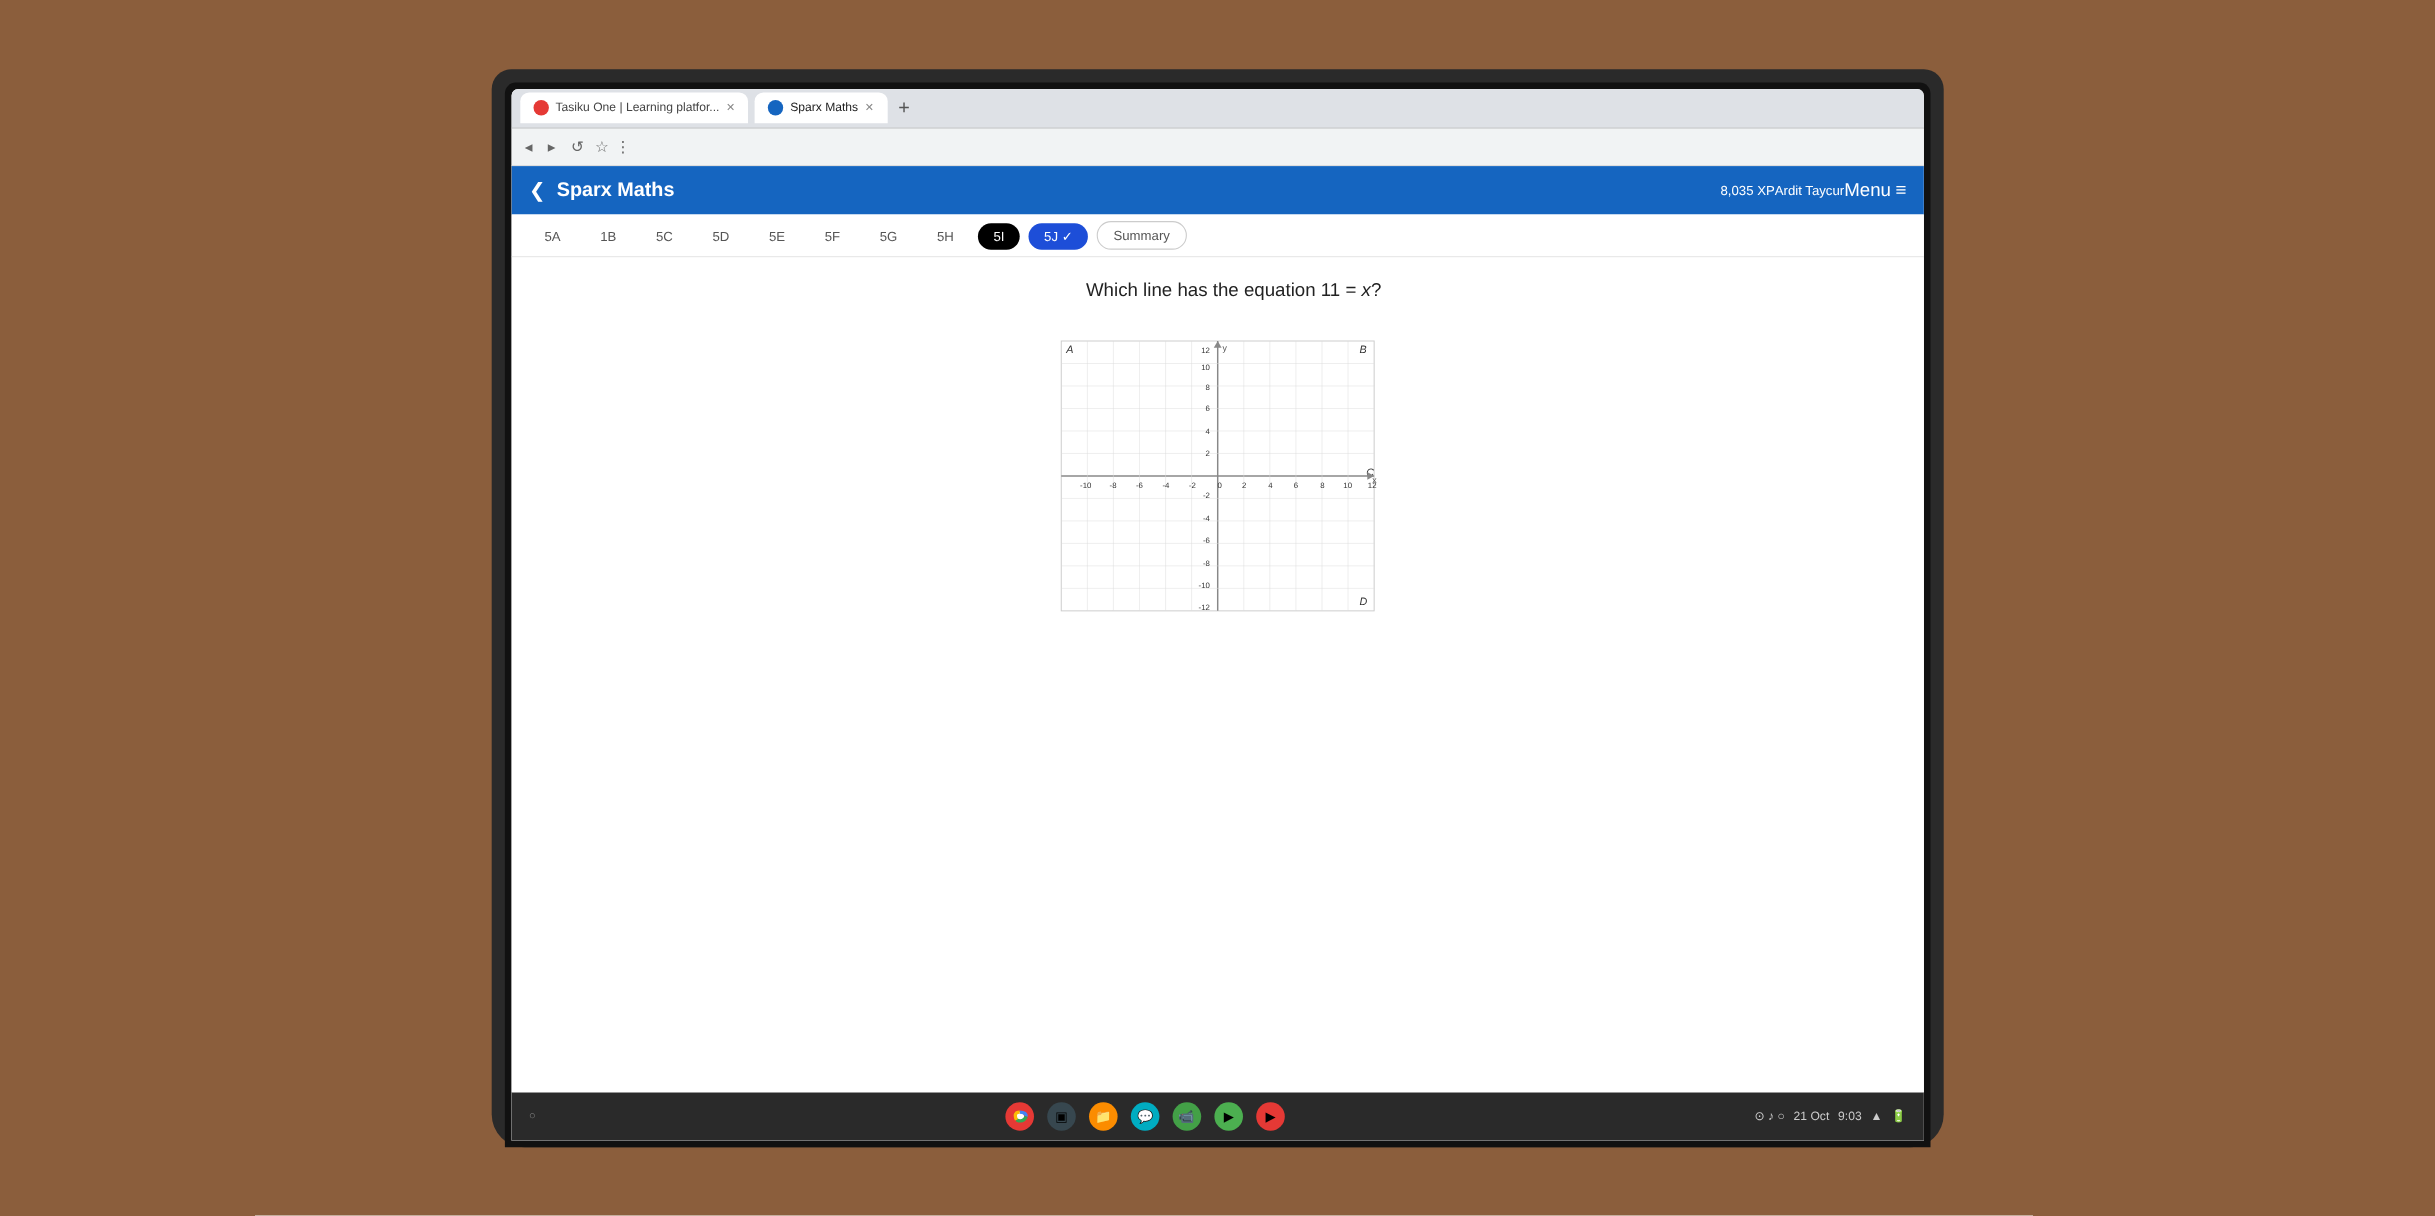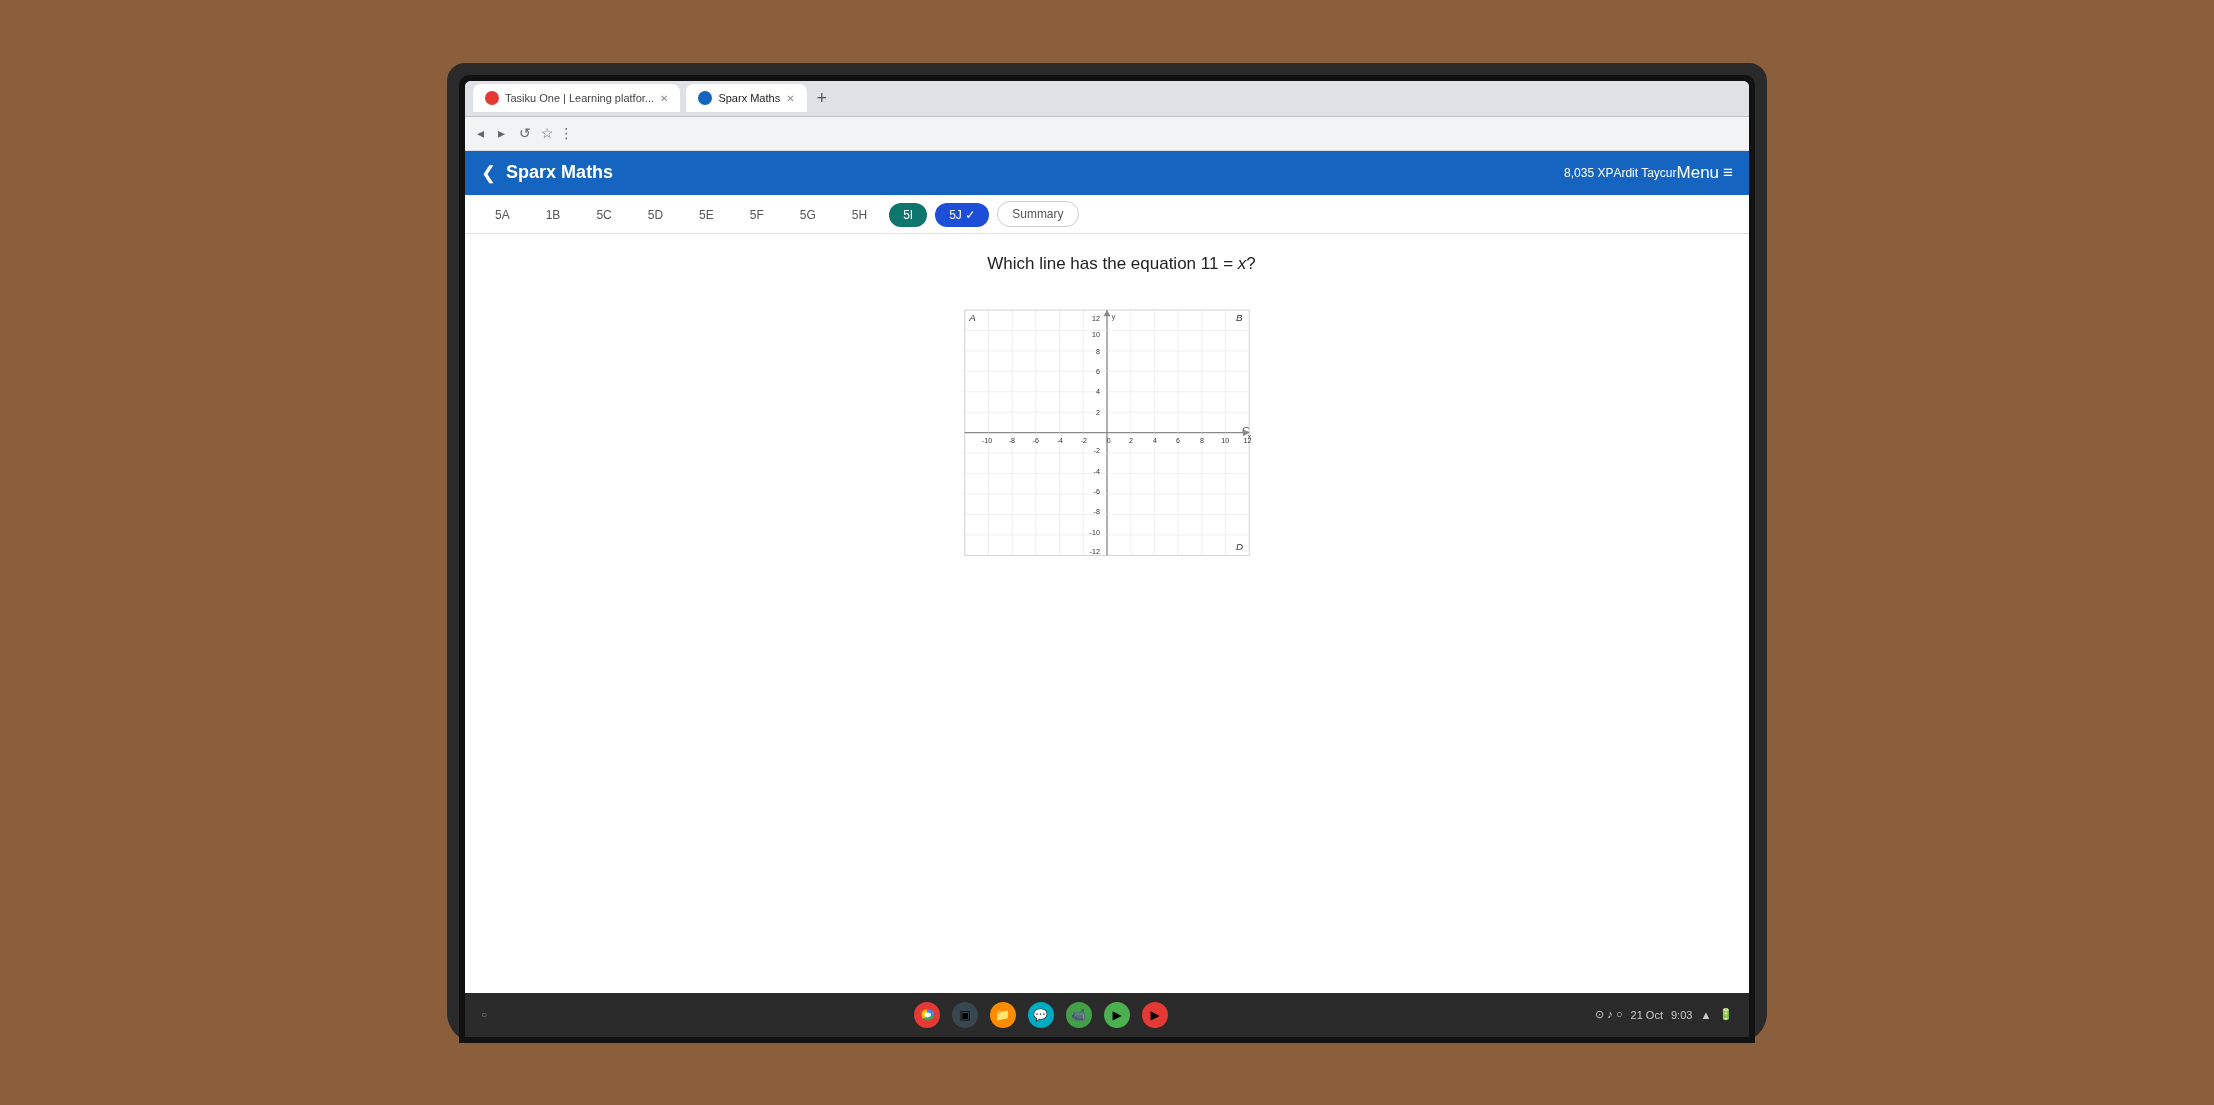--- a/index.html
+++ b/index.html
@@ -183,21 +183,21 @@
     .task-tab {
       padding: 5px 14px;
       border-radius: 20px;
       font-size: 12px;
       cursor: pointer;
       color: #555;
       background: transparent;
       border: none;
     }
     .task-tab.active {
-      background: #0f766e;
+      background: #000000;
       color: #fff;
     }
     .task-tab.completed {
       background: #1d4ed8;
       color: #fff;
     }
     .task-tab.summary {
       background: transparent;
       color: #555;
       border: 1px solid #ccc;

